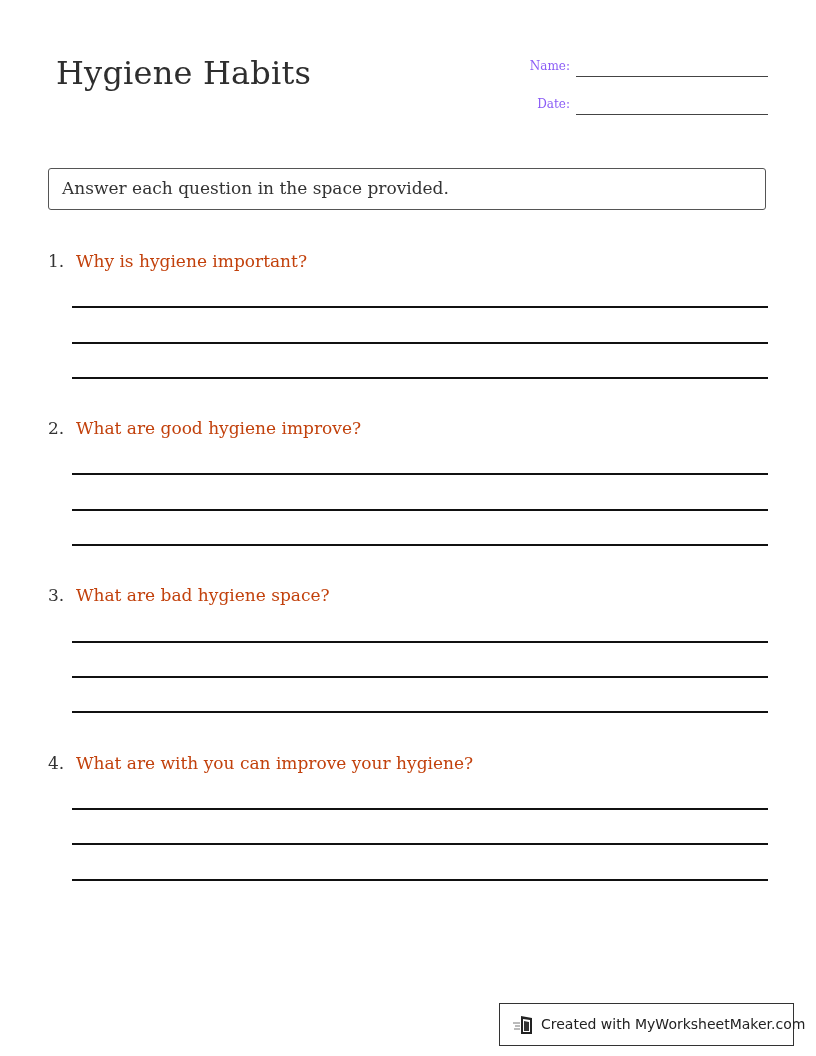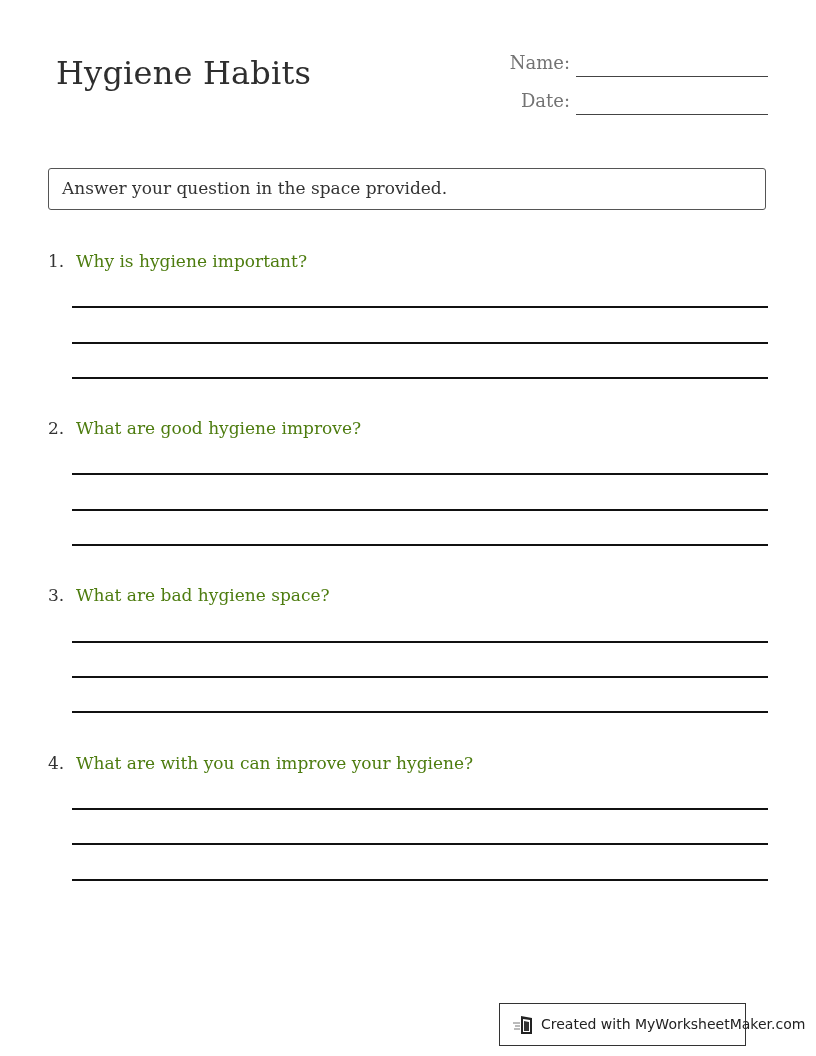--- a/index.html
+++ b/index.html
@@ -1,53 +1,53 @@
 <!DOCTYPE html>
 <html><head>
 <meta charset="utf-8">
 <style>
   html, body { margin: 0; padding: 0; background: #fff; }
   body { width: 816px; height: 1056px; position: relative; overflow: hidden;
          font-family: "DejaVu Serif", serif; color: #333; }
   .title { position: absolute; left: 48px; top: 46px; font-size: 32px; font-weight: normal;
            color: #2e2e2e; margin: 8px; letter-spacing: 0.2px; }
   .field { position: absolute; left: 470px; width: 298px; height: 30px; }
-  .field .label { position: absolute; right: 198px; bottom: 4px; font-size: 18px; color: #737373; white-space: nowrap; }
+  .field .label { position: absolute; right: 198px; bottom: 4px; font-size: 12px; color: #8b5cf6; white-space: nowrap; }
   .field .line { position: absolute; left: 106px; right: 0; bottom: 0; border-bottom: 1.5px solid #444; }
   .name-field { top: 47px; }
   .date-field { top: 85px; text-decoration: underline; }
   .instructions { position: absolute; left: 48px; top: 168px; width: 718px; height: 42px;
                   border: 1.5px solid #555; border-radius: 3px; box-sizing: border-box; }
   .instructions span { position: absolute; left: 13px; top: 9px; font-size: 17px; color: #333; }
   .question { position: absolute; left: 48px; width: 720px; }
   .question .num { position: absolute; left: 0; top: 0; font-size: 17px; color: #333; }
-  .question .text { position: absolute; left: 28px; top: 0; font-size: 17px; color: #4d7c0f; white-space: nowrap; }
+  .question .text { position: absolute; left: 28px; top: 0; font-size: 17px; color: #c2410c; white-space: nowrap; }
   .answer-line { position: absolute; left: 24px; width: 696px; border-bottom: 2px solid #111; }
-  .footer { position: absolute; left: 499px; top: 1003px; width: 247px; height: 43px;
+  .footer { position: absolute; left: 499px; top: 1003px; width: 295px; height: 43px;
             border: 1.5px solid #333; box-sizing: border-box; }
   .footer .logo { position: absolute; left: 12px; top: 10px; width: 24px; height: 22px; }
   .footer .ftext { position: absolute; left: 41px; top: 12px; font-family: "DejaVu Sans", sans-serif;
                    font-size: 14px; color: #222; white-space: nowrap; }
 </style>
 </head>
 <body>
 
 <h1 class="title">Hygiene Habits</h1>
 
 <div class="field name-field">
   <span class="label">Name:</span>
   <div class="line"></div>
 </div>
 <div class="field date-field">
   <span class="label">Date:</span>
   <div class="line"></div>
 </div>
 
 <div class="instructions">
-  <span>Answer your question in the space provided.</span>
+  <span>Answer each question in the space provided.</span>
 </div>
 
 <div class="question" style="top:251px;">
   <span class="num">1.</span>
   <span class="text">Why is hygiene important?</span>
   <div class="answer-line" style="top:55px;"></div>
   <div class="answer-line" style="top:91px;"></div>
   <div class="answer-line" style="top:126px;"></div>
 </div>
 

